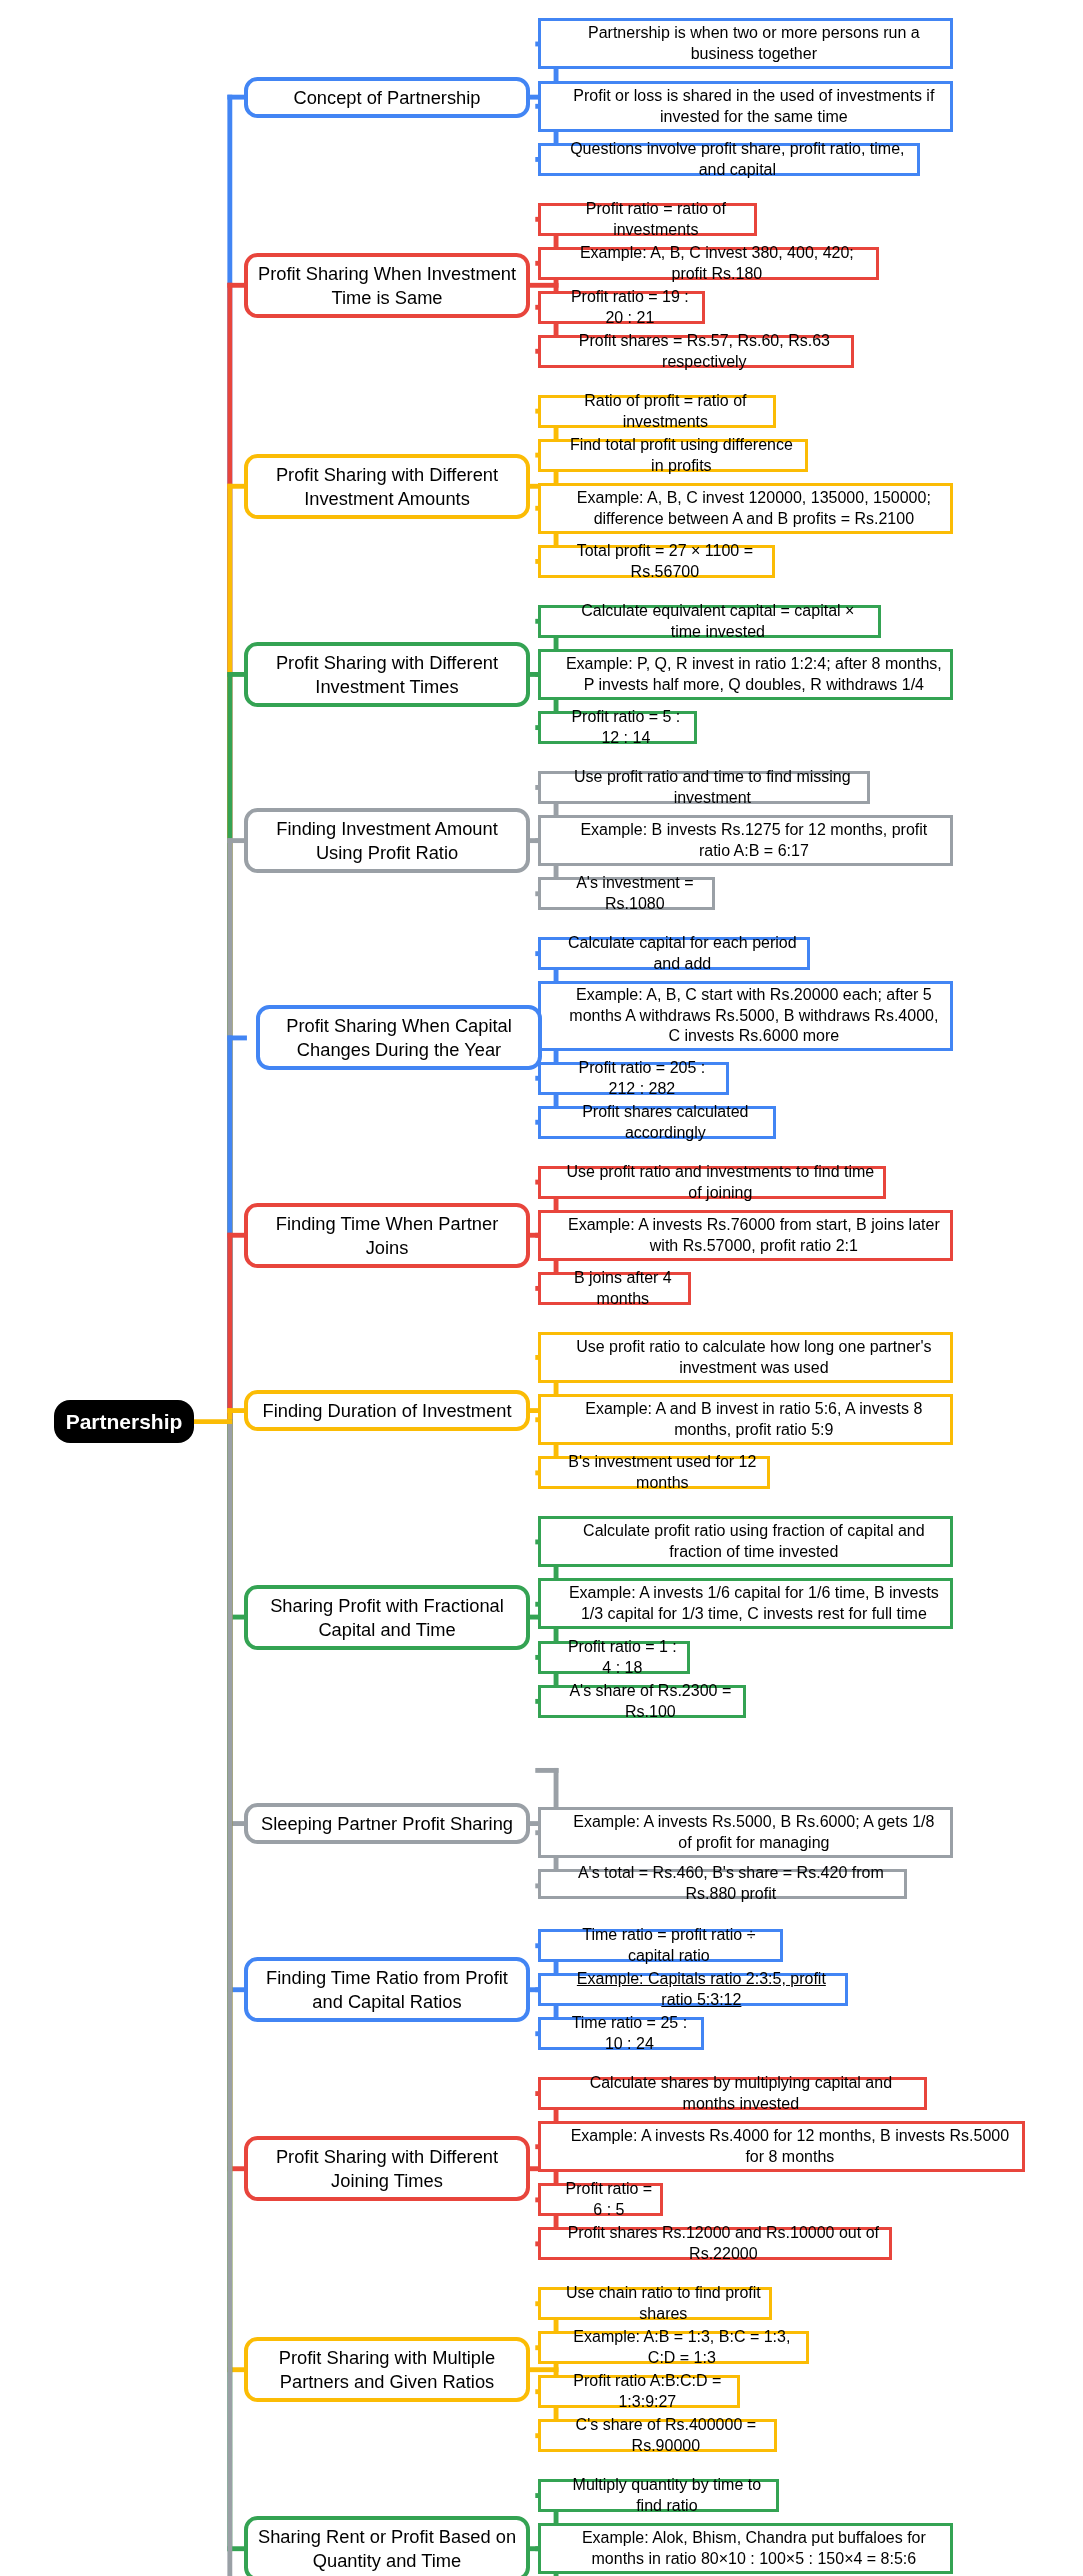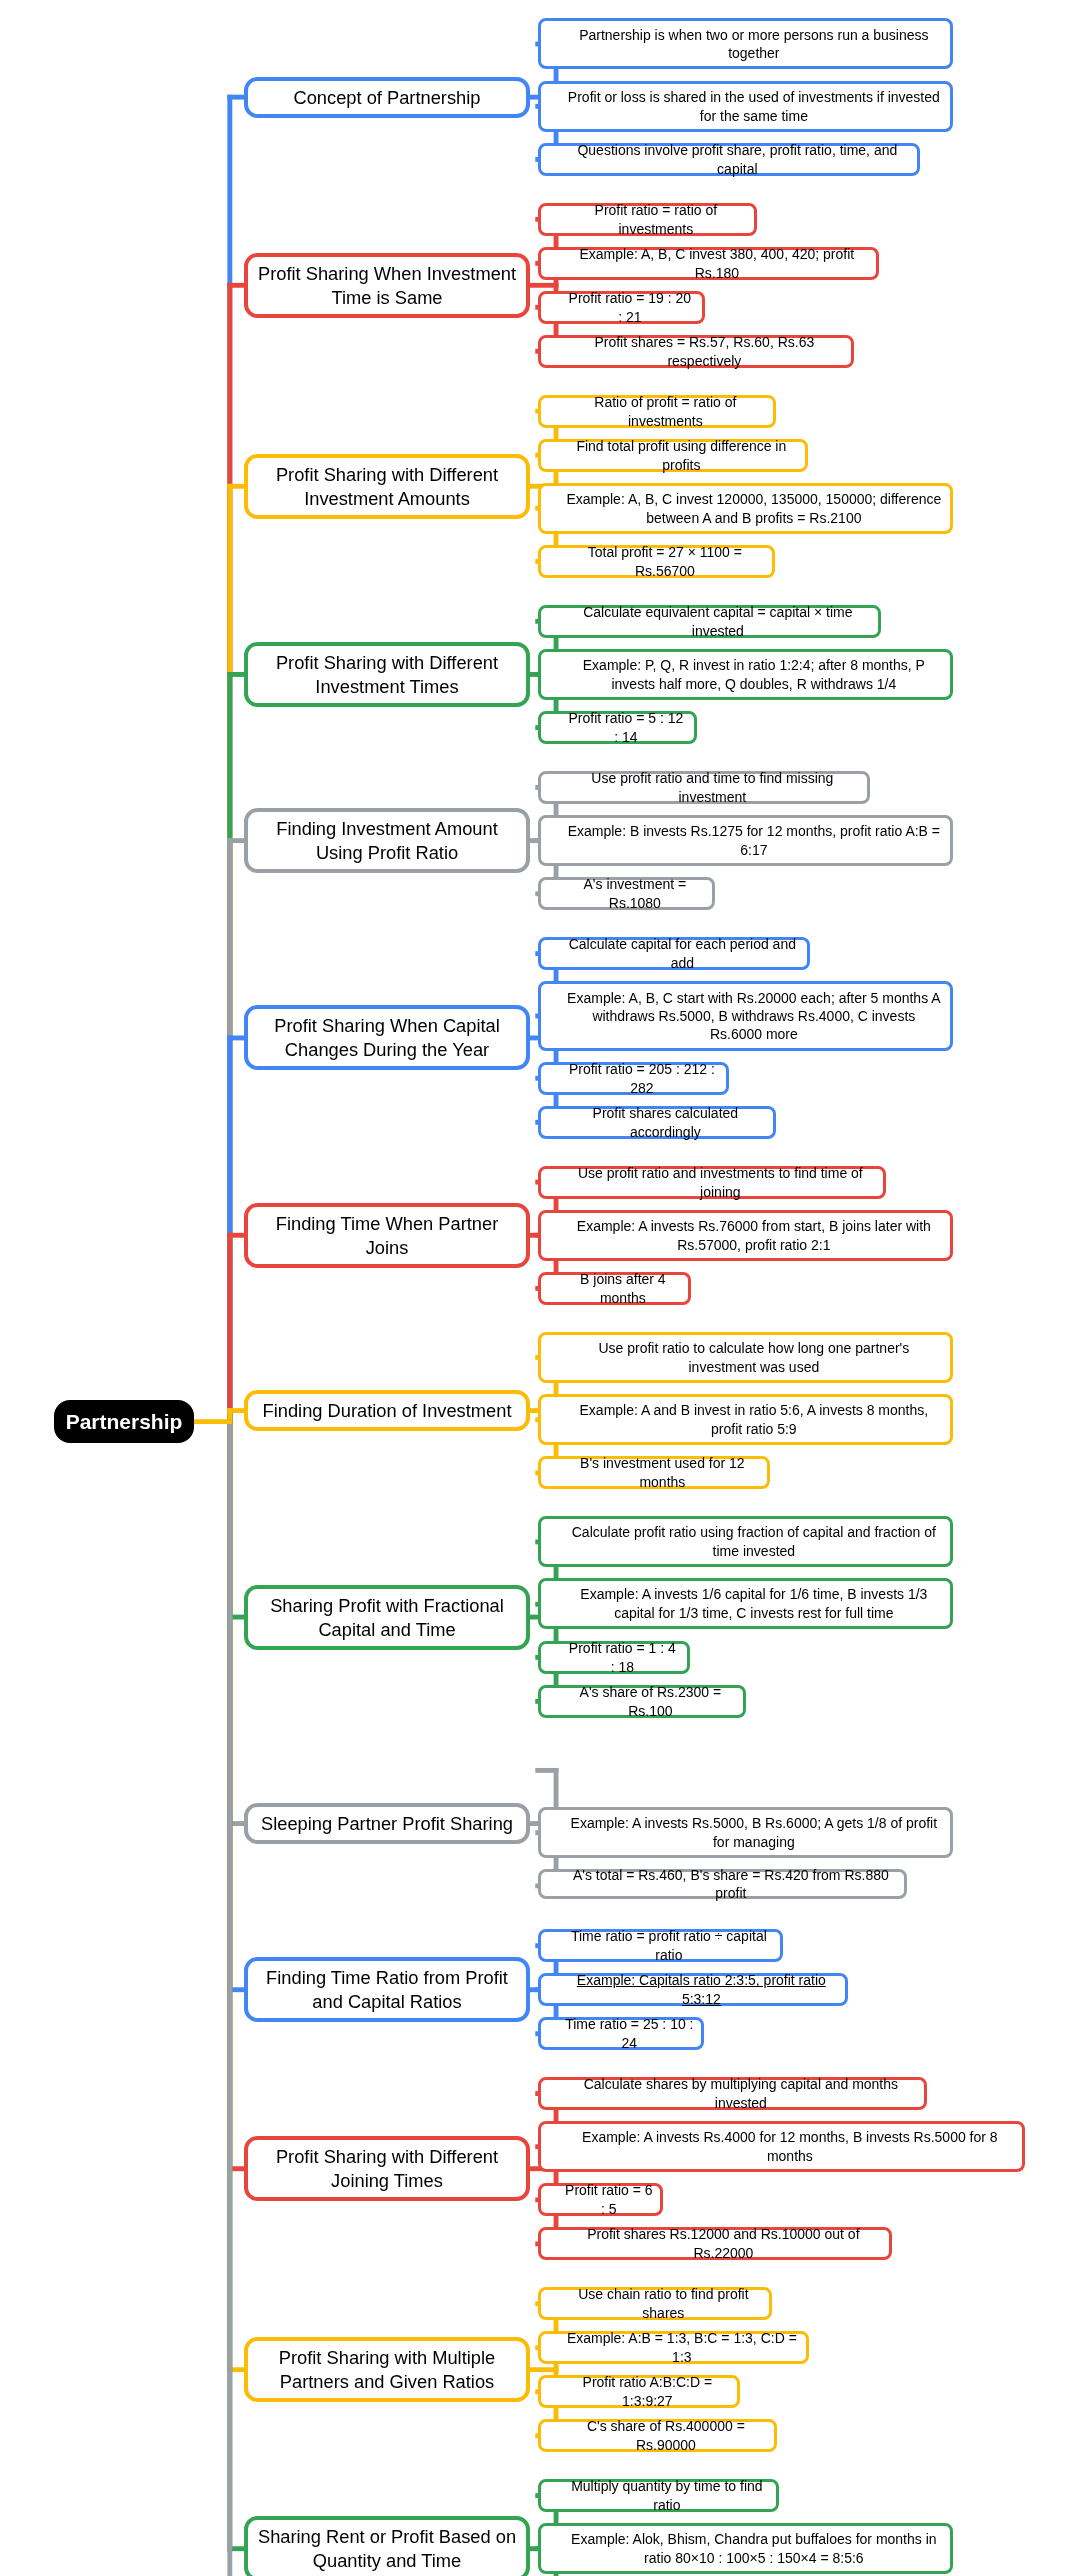--- a/index.html
+++ b/index.html
@@ -39,22 +39,22 @@
     border-radius:13.4px;
     font-size:18.3px;
     font-weight:400;
     z-index:4;
   }
 
   
   .leaf{
     border-width:3.7px;
     border-style:solid;
-    border-radius:8px;
-    font-size:14px;
+    border-radius:0;
+    font-size:16px;
     font-weight:400;
     z-index:3;
     padding-left:24px;
   }
 
   .c-blue   { border-color:#4285f4; }
   .c-red    { border-color:#e8453c; }
   .c-orange { border-color:#fbbc05; }
   .c-green  { border-color:#34a353; }
   .c-gray   { border-color:#9aa0a6; }
@@ -197,21 +197,21 @@
     <div class="node leaf c-green" style="left: 538px; top: 711px; width: 159px; height: 33px;">Profit ratio = 5 : 12 : 14</div>
     <div class="node branch c-green" style="left: 244px; width: 286px; height: 65px; top: 642px;">Profit Sharing with Different Investment Times</div>
     <div class="node leaf c-gray" style="left: 538px; top: 771px; width: 332px; height: 33px;">Use profit ratio and time to find missing investment</div>
     <div class="node leaf c-gray" style="left: 538px; top: 815px; width: 415px; height: 51px;">Example: B invests Rs.1275 for 12 months, profit ratio A:B = 6:17</div>
     <div class="node leaf c-gray" style="left: 538px; top: 877px; width: 177px; height: 33px;">A's investment = Rs.1080</div>
     <div class="node branch c-gray" style="left: 244px; width: 286px; height: 65px; top: 808px;">Finding Investment Amount Using Profit Ratio</div>
     <div class="node leaf c-blue" style="left: 538px; top: 937px; width: 272px; height: 33px;">Calculate capital for each period and add</div>
     <div class="node leaf c-blue" style="left: 538px; top: 981px; width: 415px; height: 70px;">Example: A, B, C start with Rs.20000 each; after 5 months A withdraws Rs.5000, B withdraws Rs.4000, C invests Rs.6000 more</div>
     <div class="node leaf c-blue" style="left: 538px; top: 1062px; width: 191px; height: 33px;">Profit ratio = 205 : 212 : 282</div>
     <div class="node leaf c-blue" style="left: 538px; top: 1106px; width: 238px; height: 33px;">Profit shares calculated accordingly</div>
-    <div class="node branch c-blue" style="left: 244px; width: 286px; height: 65px; top: 1005px;">Profit Sharing When Capital Changes During the Year</div>
+    <div class="node branch c-blue" style="left: 256px; width: 286px; height: 65px; top: 1005px;">Profit Sharing When Capital Changes During the Year</div>
     <div class="node leaf c-red" style="left: 538px; top: 1166px; width: 348px; height: 33px;">Use profit ratio and investments to find time of joining</div>
     <div class="node leaf c-red" style="left: 538px; top: 1210px; width: 415px; height: 51px;">Example: A invests Rs.76000 from start, B joins later with Rs.57000, profit ratio 2:1</div>
     <div class="node leaf c-red" style="left: 538px; top: 1272px; width: 153px; height: 33px;">B joins after 4 months</div>
     <div class="node branch c-red" style="left: 244px; width: 286px; height: 65px; top: 1203px;">Finding Time When Partner Joins</div>
     <div class="node leaf c-orange" style="left: 538px; top: 1332px; width: 415px; height: 51px;">Use profit ratio to calculate how long one partner's investment was used</div>
     <div class="node leaf c-orange" style="left: 538px; top: 1394px; width: 415px; height: 51px;">Example: A and B invest in ratio 5:6, A invests 8 months, profit ratio 5:9</div>
     <div class="node leaf c-orange" style="left: 538px; top: 1456px; width: 232px; height: 33px;">B's investment used for 12 months</div>
     <div class="node branch c-orange" style="left: 244px; width: 286px; height: 41px; top: 1390px;">Finding Duration of Investment</div>
     <div class="node leaf c-green" style="left: 538px; top: 1516px; width: 415px; height: 51px;">Calculate profit ratio using fraction of capital and fraction of time invested</div>
     <div class="node leaf c-green" style="left: 538px; top: 1578px; width: 415px; height: 51px;">Example: A invests 1/6 capital for 1/6 time, B invests 1/3 capital for 1/3 time, C invests rest for full time</div>

